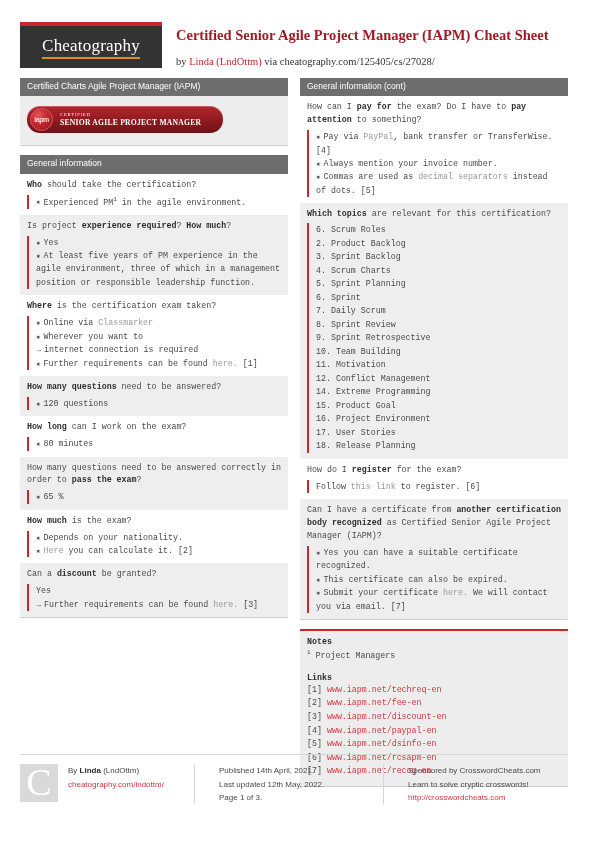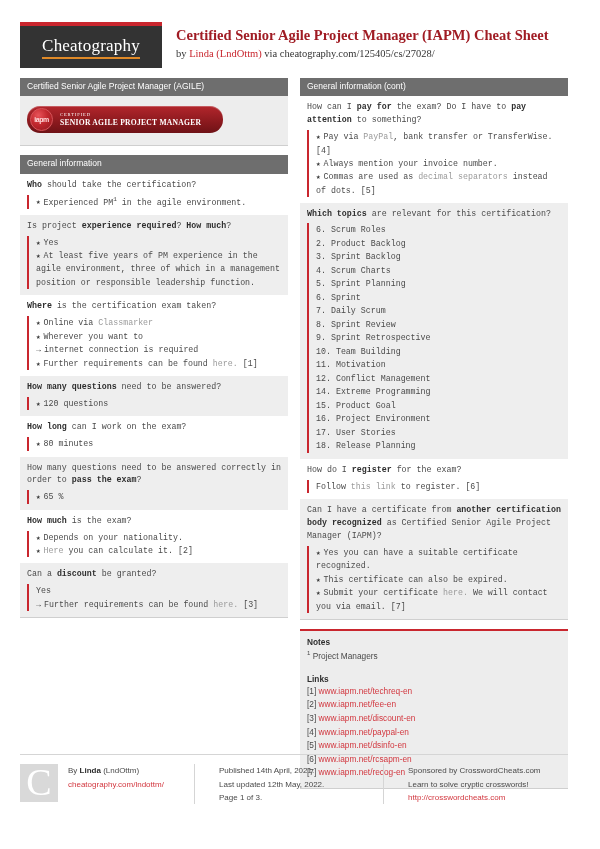--- a/index.html
+++ b/index.html
@@ -24,21 +24,21 @@
     font-size: 17px; letter-spacing: .2px;
     border-bottom: 2px solid #e08a28; padding-bottom: 1px;
   }
   .header-titles { padding-left: 14px; padding-top: 4px; }
   .sheet-title {
     font-family: "Liberation Serif", serif; font-size: 14.5px;
     font-weight: bold; color: #a01c24; line-height: 1.35;
   }
   .sheet-byline {
     font-family: "Liberation Serif", serif; font-size: 10.5px;
-    color: #333333; margin-top: 2px;
+    color: #333333; margin-top: 10px;
   }
   .sheet-byline .author { color: #c9262e; }
 
   
   .columns { display: flex; gap: 12px; }
   .col { width: 274px; }
 
   .card { margin-bottom: 9px; background: #ffffff; }
   .card-head {
     background: #6e6e6e; color: #ffffff;
@@ -74,21 +74,21 @@
     background: radial-gradient(circle at 35% 30%, #e8545a 0%, #c2282e 45%, #8d171c 100%);
     border: 1px solid #d8545a;
     display: flex; align-items: center; justify-content: center;
     color: #ffd9da; font-size: 7px; font-weight: bold; letter-spacing: -.4px;
   }
   .badge-txt { margin-left: 7px; color: #ffffff; font-family: "Liberation Serif", serif; }
   .badge-txt .t1 { font-size: 4.5px; letter-spacing: .9px; display:block; line-height: 1.1;}
   .badge-txt .t2 { font-size: 7.6px; font-weight: bold; letter-spacing: .25px; display:block; line-height:1.25;}
 
   
-  .notes-card { border-top: 2px solid #c9262e; background: #ededed; padding: 6px 7px 8px 7px; border-bottom:1px solid #cfcfcf;}
+  .notes-card { border-top: 2px solid #c9262e; background: #ededed; padding: 6px 7px 8px 7px; border-bottom:1px solid #cfcfcf;font-family:Liberation Mono, monospace;}
   .notes-title { font-size: 8.3px; font-weight: bold; color: #2e2e2e; margin-bottom: 2px; }
   .notes-item { font-size: 8.3px; line-height: 1.6; color: #4a4a4a; }
   .links-title { font-size: 8.3px; font-weight: bold; color: #2e2e2e; margin-top: 11px; margin-bottom: 1px; }
   .link-item { font-size: 8.3px; line-height: 1.63; color: #4a4a4a; }
   .link-item a, .link-item .url { color: #d2373f; text-decoration: none; }
 
   
   .footer { position: absolute; left: 20px; right: 20px; bottom: 45px; }
   .footer-line { border-top: 1px solid #d5d5d5; display: flex; padding-top: 9px; }
   .fcol { flex: 1; display: flex; }
@@ -118,21 +118,21 @@
         <span>by </span><span class="author">Linda (LndOttm)</span><span> via cheatography.com/125405/cs/27028/</span>
       </div>
     </div>
   </div>
 
   <div class="columns">
 
     <div class="col">
 
       <div class="card">
-        <div class="card-head">Certified Senior Agile Project Manager (AGILE)</div>
+        <div class="card-head">Certified Charts Agile Project Manager (IAPM)</div>
         <div class="card-body">
           <div class="badge-wrap">
             <div class="badge">
               <div class="badge-circle">iapm</div>
               <div class="badge-txt">
                 <span class="t1">CERTIFIED</span>
                 <span class="t2">SENIOR AGILE PROJECT MANAGER</span>
               </div>
             </div>
           </div>

